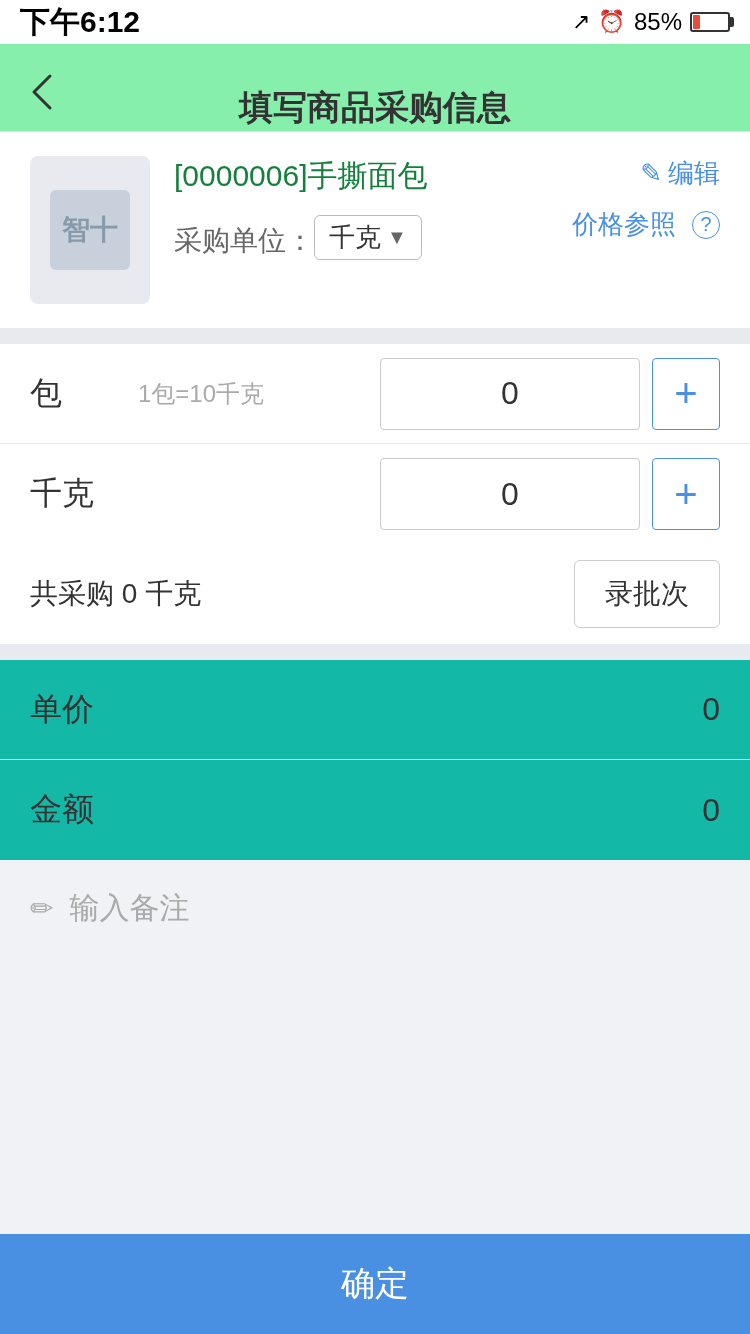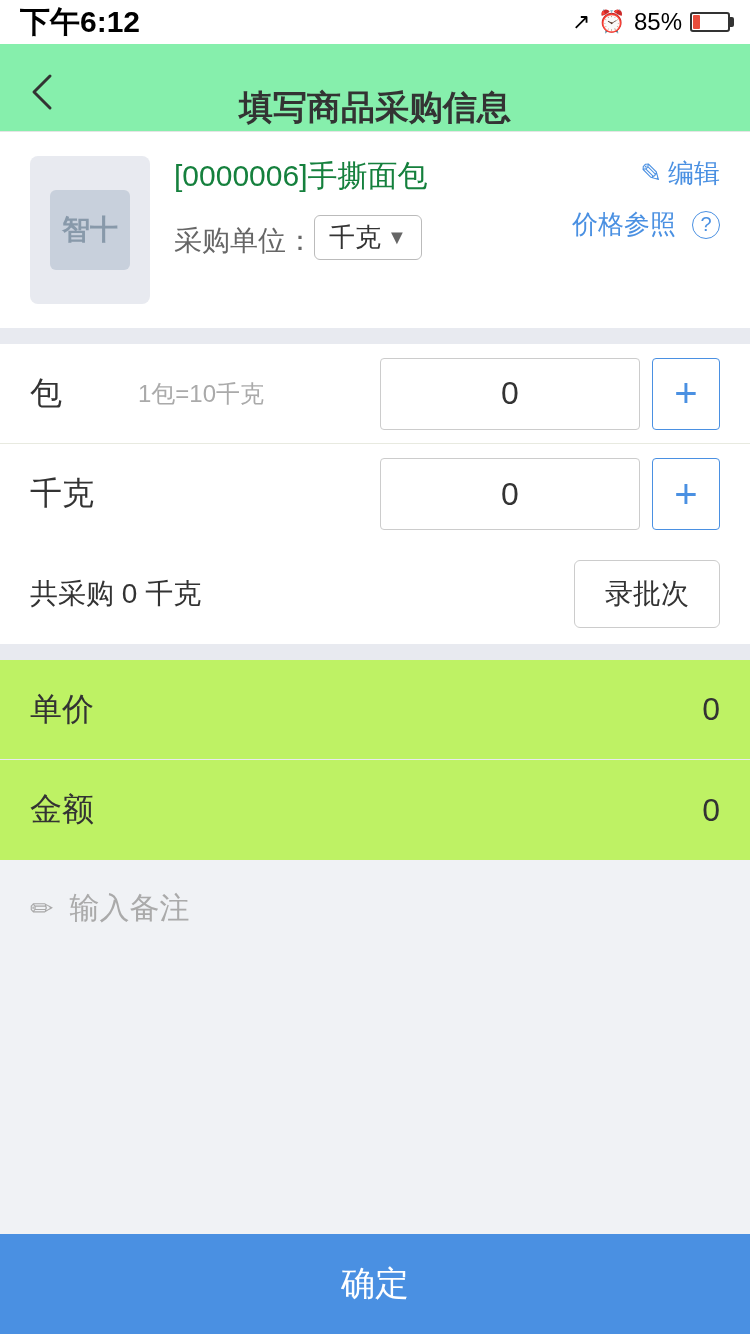--- a/index.html
+++ b/index.html
@@ -241,21 +241,21 @@
       border-radius: 6px;
       padding: 14px 30px;
       font-size: 28px;
       color: #333;
       background: #fff;
       cursor: pointer;
     }
 
     
     .price-section {
-      background: #bef264;
+      background: #14b8a6;
       margin-top: 0;
     }
     .price-row {
       display: flex;
       align-items: center;
       padding: 0 30px;
       height: 100px;
       border-bottom: 1px solid #e8eaf0;
     }
     .price-row:last-child { border-bottom: none; }

